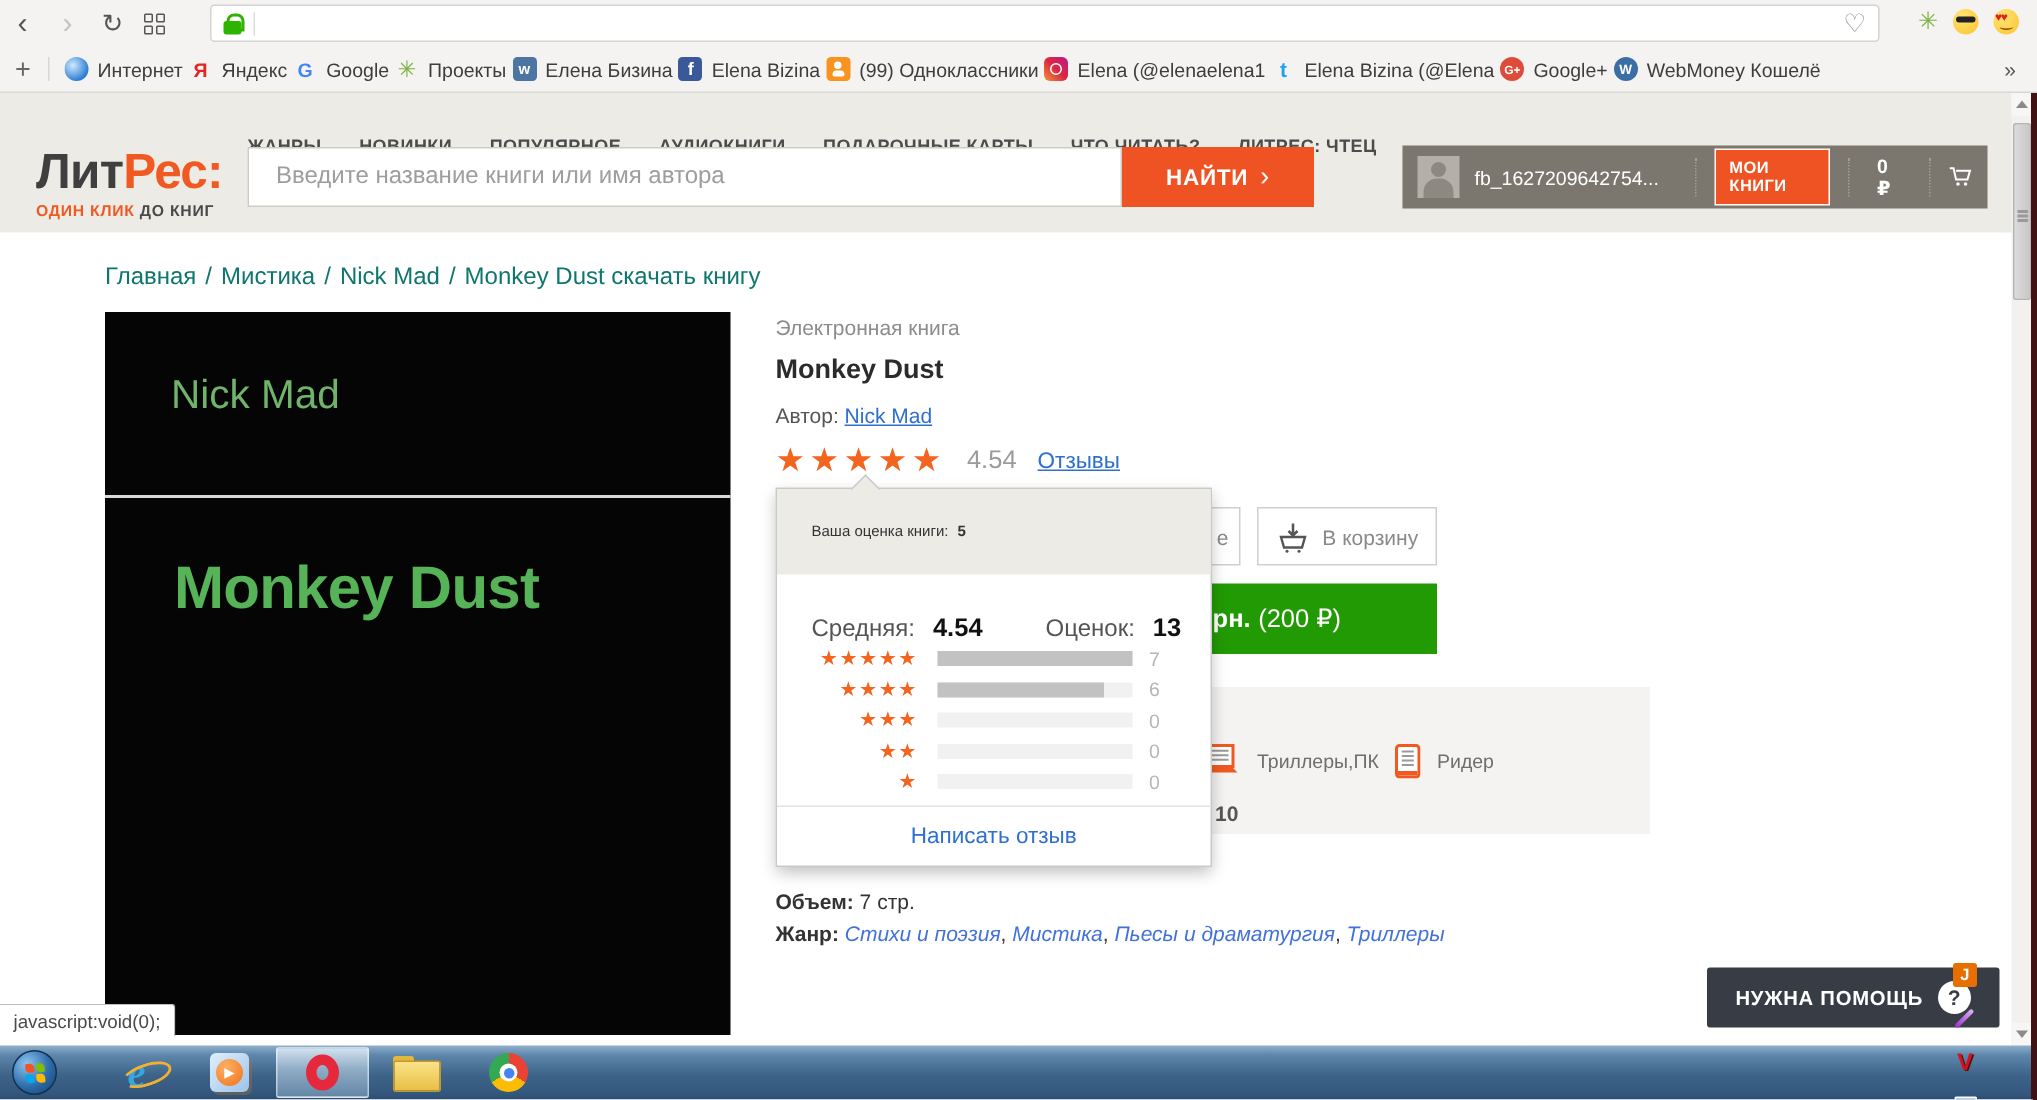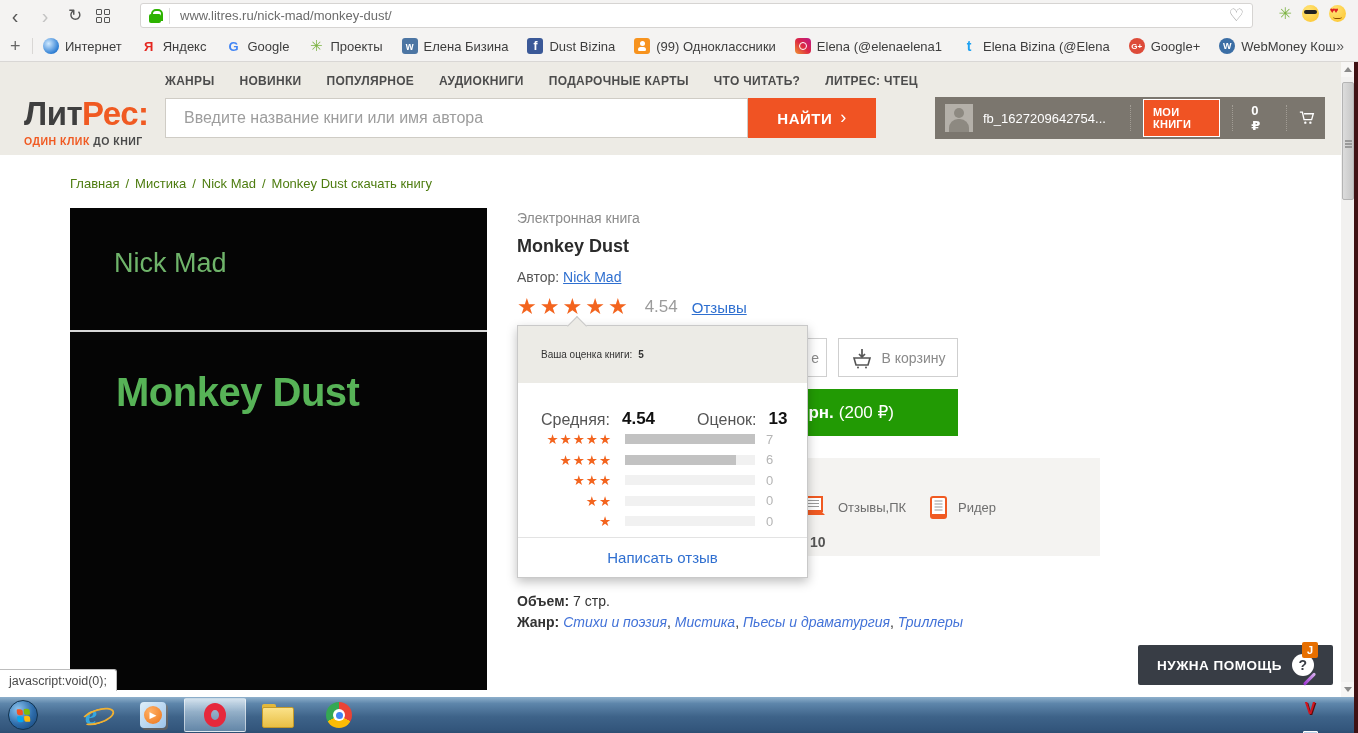--- a/index.html
+++ b/index.html
@@ -26,21 +26,21 @@
   .splash { color:#7cb342; font-size:16px; }
   .emoji-face { width:17px; height:17px; border-radius:50%; background:radial-gradient(circle at 35% 30%,#ffe477,#fdc32a); position:relative; }
   .emoji-face.cool:before { content:""; position:absolute; left:2px; top:5px; width:13px; height:4px; background:#222; border-radius:2px; }
   .emoji-face.love:before { content:"\2665\2665"; position:absolute; left:1px; top:1px; font-size:8px; letter-spacing:-1px; color:#e02020; }
   .emoji-face.love:after { content:""; position:absolute; left:4px; bottom:3px; width:9px; height:3px; border-bottom:1.5px solid #8a4b00; border-radius:50%; }
 
   
   #bm-row { position:absolute; left:0; top:31px; width:100%; height:30px; display:flex; align-items:center; padding-left:10px; }
   #add-bm { font-size:18px; color:#666; width:22px; }
   #bm-divider { width:1px; height:16px; background:#d9d7d5; margin-right:10px; }
-  #bookmarks { display:flex; align-items:center; gap:19px; overflow:hidden; white-space:nowrap; flex:1;text-align:center; }
+  #bookmarks { display:flex; align-items:center; gap:4px; overflow:hidden; white-space:nowrap; flex:1;text-align:center; }
   .bm { display:flex; align-items:center; gap:6px; font-size:13px; color:#3d3d3d; }
   .bi { width:16px; height:16px; display:inline-flex; align-items:center; justify-content:center; font-size:13px; font-weight:bold; border-radius:3px; flex:0 0 16px; }
   .bi.globe { border-radius:50%; background:radial-gradient(circle at 35% 35%,#cfe9ff,#2f7fd4 70%,#17509c); }
   .bi.yandex { color:#e52620; }
   .bi.google { color:#4285f4; }
   .bi.projects { color:#7cb342; font-size:15px; }
   .bi.vk { background:#4c75a3; color:#fff; font-size:10px; }
   .bi.facebook { background:#3b5998; color:#fff; font-size:12px; }
   .bi.ok { background:#f7931e; position:relative; }
   .bi.ok:before { content:""; position:absolute; left:5.5px; top:2.5px; width:5px; height:5px; border-radius:50%; background:#fff; }
@@ -52,21 +52,21 @@
   .bi.webmoney { background:#3b6ea5; border-radius:50%; color:#fff; font-size:9px; }
   #bm-overflow { margin-left:auto; padding-right:14px; color:#555; font-size:14px; }
 
   
   #site-header { left:0; top:62px; width:1355px; height:93px; background:#edebe5; z-index:10; }
   #logo { position:absolute; left:24px; top:33px; }
   #logo-main { font-size:33px; font-weight:bold; letter-spacing:-0.5px; }
   #logo-main .lp1 { color:#3f3f3f; } #logo-main .lp2 { color:#f05a22; }
   #logo-tag { font-size:10.5px; font-weight:bold; letter-spacing:0.5px; text-transform:uppercase; margin-top:2px; }
   #logo-tag .lt1 { color:#f05a22; } #logo-tag .lt2 { color:#4a4a4a; }
-  #main-nav { position:absolute; left:165px; top:12px; display:flex; gap:25px; }
+  #main-nav { position:absolute; left:165px; top:28px; display:flex; gap:25px; }
   .nav-item { font-size:12px; font-weight:bold; color:#4c4c4c; letter-spacing:0.3px; }
   #top-links { position:absolute; right:48px; top:11px; display:flex; gap:30px; }
   .top-link { font-size:13px; color:#8b8b8b; }
   #search-input { position:absolute; left:165px; top:36px; width:583px; height:40px; border:1px solid #cfccc5; background:#fff; font-size:16px; color:#444; padding:0 18px; font-family:inherit; }
   #search-input::placeholder { color:#9d9d9d; }
   #search-btn { position:absolute; left:748px; top:36px; width:128px; height:40px; background:#f05323; color:#fff; font-weight:bold; font-size:15px; border:none; display:flex; align-items:center; justify-content:center; gap:8px; letter-spacing:0.5px; }
   #search-btn .arr { font-size:18px; font-weight:normal; margin-top:-2px; }
   #user-bar { position:absolute; left:935px; top:35px; width:390px; height:42px; background:#7b766e; display:flex; align-items:center; padding:0 10px; }
   #avatar { width:28px; height:28px; background:#b4b0a9; position:relative; overflow:hidden; flex:0 0 28px; }
   #avatar:before { content:""; position:absolute; left:9px; top:4px; width:10px; height:10px; border-radius:50%; background:#8d8981; }
@@ -79,21 +79,21 @@
   
   #scrollbar { left:1341px; top:62px; width:14px; height:635px; background:#f2f1f0; z-index:45; }
   .sb-arrow { position:absolute; left:0; width:14px; height:15px; background:#f7f6f5; display:flex; align-items:center; justify-content:center; }
   .tri-up { width:0; height:0; border-left:4px solid transparent; border-right:4px solid transparent; border-bottom:5px solid #8a8a8a; }
   .tri-down { width:0; height:0; border-left:4px solid transparent; border-right:4px solid transparent; border-top:5px solid #8a8a8a; }
   #sb-thumb { position:absolute; left:1px; top:20px; width:12px; height:118px; background:linear-gradient(90deg,#dcdcdc,#c7c7c7); border:1px solid #b4b4b4; border-radius:2px; }
   #sb-thumb:before { content:""; position:absolute; left:2px; top:52%; width:7px; height:1.5px; background:#9a9a9a; box-shadow:0 3px 0 #9a9a9a, 0 -3px 0 #9a9a9a; }
   #edge-strip { left:1354px; top:62px; width:4px; height:671px; background:#401214; z-index:60; }
 
   
-  #breadcrumb { left:70px; top:176px; font-size:13px; color:#4d7c0f; z-index:5; }
+  #breadcrumb { left:70px; top:176px; font-size:16px; color:#0f766e; z-index:5; }
   #breadcrumb .bc-sep { margin:0 6px; }
   #cover { left:70px; top:208px; width:417px; height:482px; background:#050505; z-index:2; }
   #cover-author { position:absolute; left:44px; top:40px; font-size:27px; color:#6fb46a; }
   #cover-line { position:absolute; left:0; top:122px; width:100%; height:2px; background:#d8d8d8; }
   #cover-title { position:absolute; left:46px; top:162px; font-size:40px; font-weight:bold; color:#57b357; letter-spacing:-0.5px; }
 
   #book-type { left:517px; top:210px; font-size:14px; color:#8c8c8c; }
   #book-title { left:517px; top:236px; font-size:18px; font-weight:bold; color:#2b2b2b; }
   #author-row { left:517px; top:269px; font-size:14px; color:#555; }
   a.blue { color:#2e6fd0; text-decoration:underline; cursor:pointer; }
@@ -183,21 +183,20 @@
     <span class="nav-btn" id="reload-btn">↻</span>
     <span class="grid-icon">
         <i></i>
         <i></i>
         <i></i>
         <i></i>
       </span>
     <div id="urlbar">
       <span class="lock"></span>
       <span class="url-sep"></span>
-      <span id="url-text">www.litres.ru/nick-mad/monkey-dust/</span>
       <span class="heart">♡</span>
     </div>
     <div id="ext-icons">
       <span class="splash">✳</span>
       <span class="emoji-face cool"></span>
       <span class="emoji-face love"></span>
     </div>
   </div>
   <div id="bm-row">
     <span id="add-bm">+</span>
@@ -218,21 +217,21 @@
         <div class="bm">
           <span class="bi projects">✳</span>
           <span class="bm-label">Проекты</span>
         </div>
         <div class="bm">
           <span class="bi vk">w</span>
           <span class="bm-label">Елена Бизина</span>
         </div>
         <div class="bm">
           <span class="bi facebook">f</span>
-          <span class="bm-label">Dust Bizina</span>
+          <span class="bm-label">Elena Bizina</span>
         </div>
         <div class="bm">
           <span class="bi ok"></span>
           <span class="bm-label">(99) Одноклассники</span>
         </div>
         <div class="bm">
           <span class="bi instagram"></span>
           <span class="bm-label">Elena (@elenaelena1</span>
         </div>
         <div class="bm">
@@ -322,21 +321,21 @@
   <span class="rest">(200 ₽)</span>
 </div>
 
 <div class="abs" id="devices-panel">
   <div class="dev-item" id="dev-laptop">
     <svg width="27" height="22" viewBox="0 0 27 22">
         <rect x="5" y="1" width="17" height="14" fill="#fff" stroke="#f05a22" stroke-width="2"></rect>
         <path d="M8 4.5h11M8 7.5h11M8 10.5h11" stroke="#9a9a9a" stroke-width="1.2"></path>
         <path d="M2 19h23l-3-3H5z" fill="#f05a22"></path>
       </svg>
-    <span>Отзывы,ПК</span>
+    <span>Триллеры,ПК</span>
   </div>
   <div class="dev-item" id="dev-reader">
     <svg width="17" height="23" viewBox="0 0 17 23">
         <rect x="1" y="1" width="15" height="21" rx="2" fill="#fff" stroke="#f05a22" stroke-width="2"></rect>
         <path d="M4.5 5h8M4.5 8h8M4.5 11h8M4.5 14h8" stroke="#9a9a9a" stroke-width="1.2"></path>
         <rect x="2" y="18" width="13" height="3" fill="#f05a22"></rect>
       </svg>
     <span>Ридер</span>
   </div>
   <span id="partial-number">10</span>

